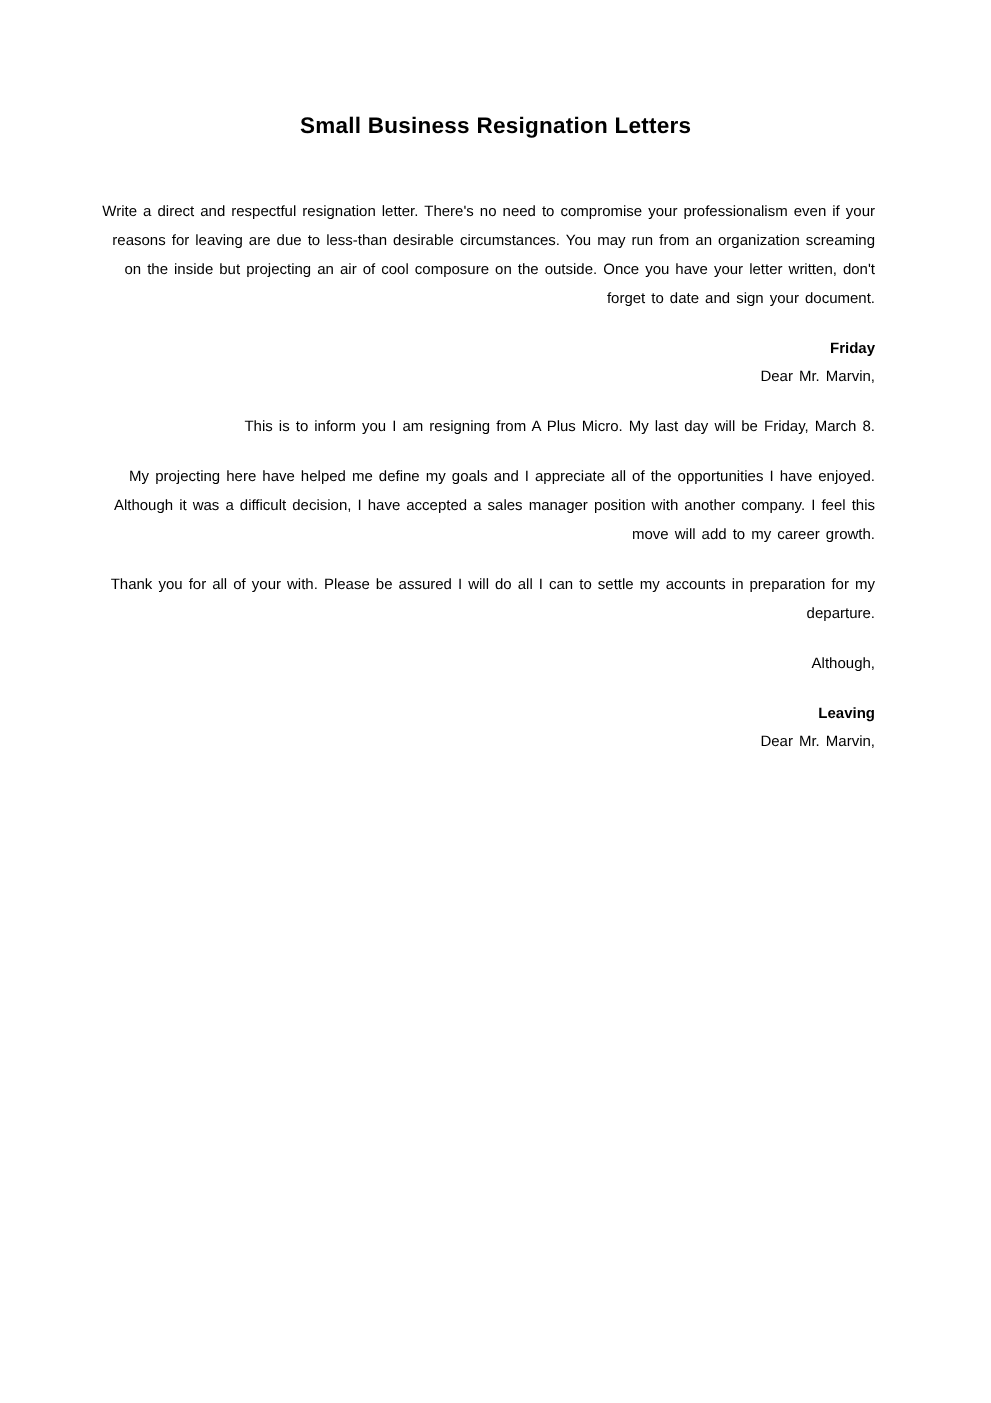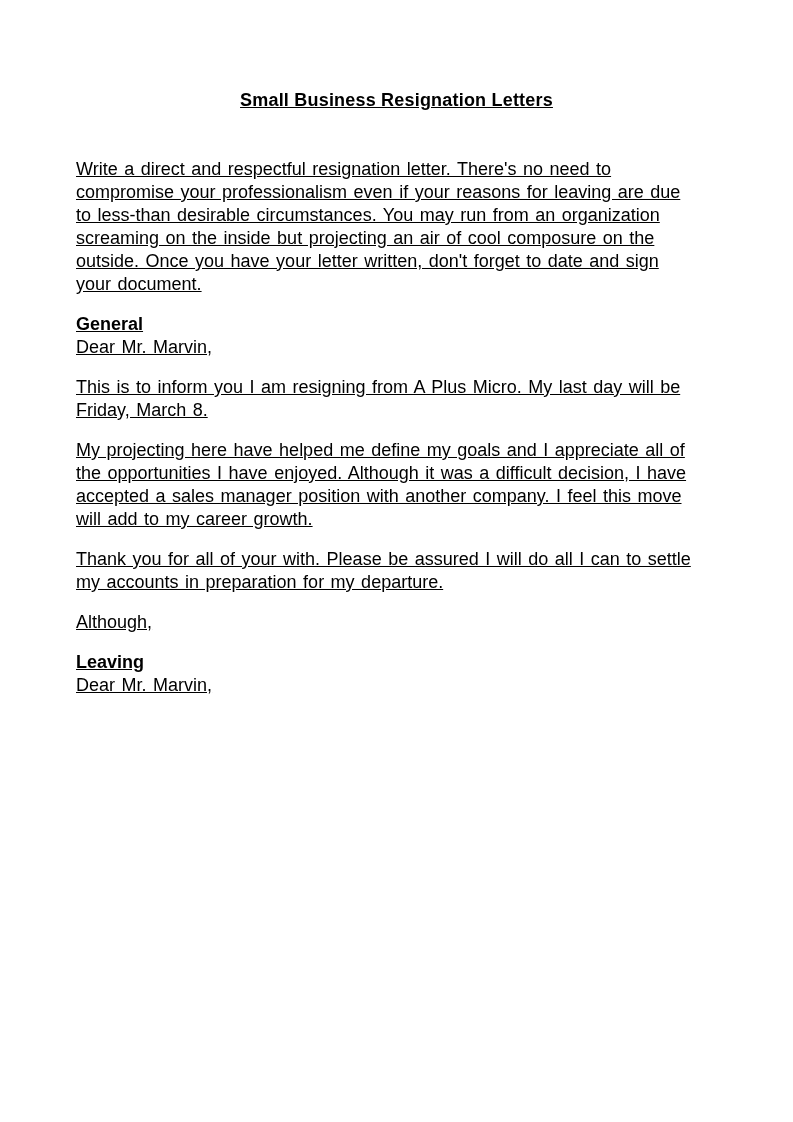--- a/index.html
+++ b/index.html
@@ -11,57 +11,56 @@
     position: relative;
     width: 793px;
     height: 1122px;
     margin: 0 auto;
     background: #ffffff;
     box-sizing: border-box;
     padding: 90px 76px 40px 76px;
     font-family: "Liberation Sans", "DejaVu Sans", sans-serif;
     color: #000000;
     overflow: hidden;
-    text-decoration: underline;
   }
   .doc-title {
     font-size: 18px;
     line-height: 20px;
     font-weight: bold;
     text-align: center;
     margin: 0 0 48px 0;
     letter-spacing: 0.2px;
   }
   .doc-body {
     width: 624px;
   }
   .para {
-    font-size: 18px;
+    font-size: 12px;
     line-height: 23px;
     margin: 0 0 17px 0;
     word-spacing: 1.5px;
-    text-align: left;
+    text-align: right;
   }
   .section-heading {
     font-weight: bold;
   }
 </style>
 </head>
 <body>
 
 <div class="page">
 
   <h1 class="doc-title">Small Business Resignation Letters</h1>
 
   <div class="doc-body">
 
     <p class="para">Write a direct and respectful resignation letter. There's no need to compromise your professionalism even if your reasons for leaving are due to less-than desirable circumstances. You may run from an organization screaming on the inside but projecting an air of cool composure on the outside. Once you have your letter written, don't forget to date and sign your document.</p>
 
     <p class="para">
-      <span class="section-heading">General</span><br>
+      <span class="section-heading">Friday</span><br>
       <span>Dear Mr. Marvin,</span>
     </p>
 
     <p class="para">This is to inform you I am resigning from A Plus Micro. My last day will be Friday, March 8.</p>
 
     <p class="para">My projecting here have helped me define my goals and I appreciate all of the opportunities I have enjoyed. Although it was a difficult decision, I have accepted a sales manager position with another company. I feel this move will add to my career growth.</p>
 
     <p class="para">Thank you for all of your with. Please be assured I will do all I can to settle my accounts in preparation for my departure.</p>
 
     <p class="para">Although,</p>

